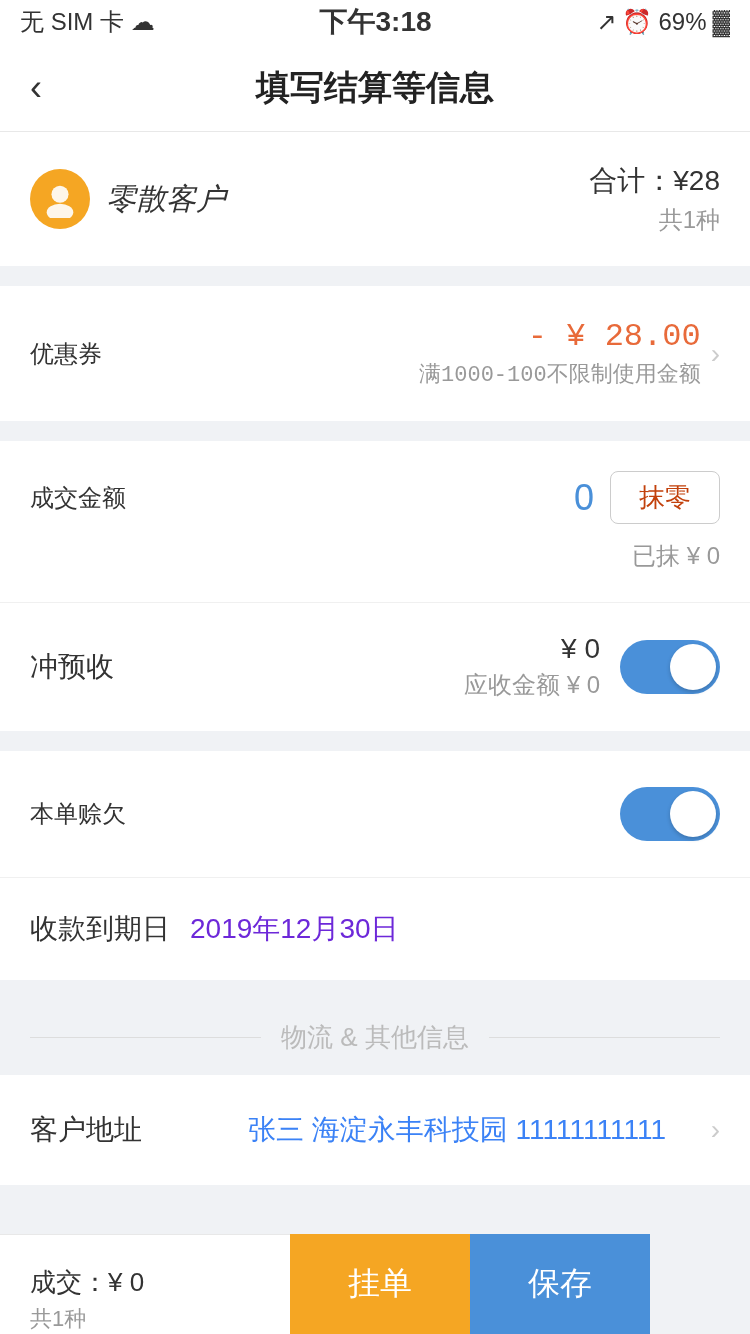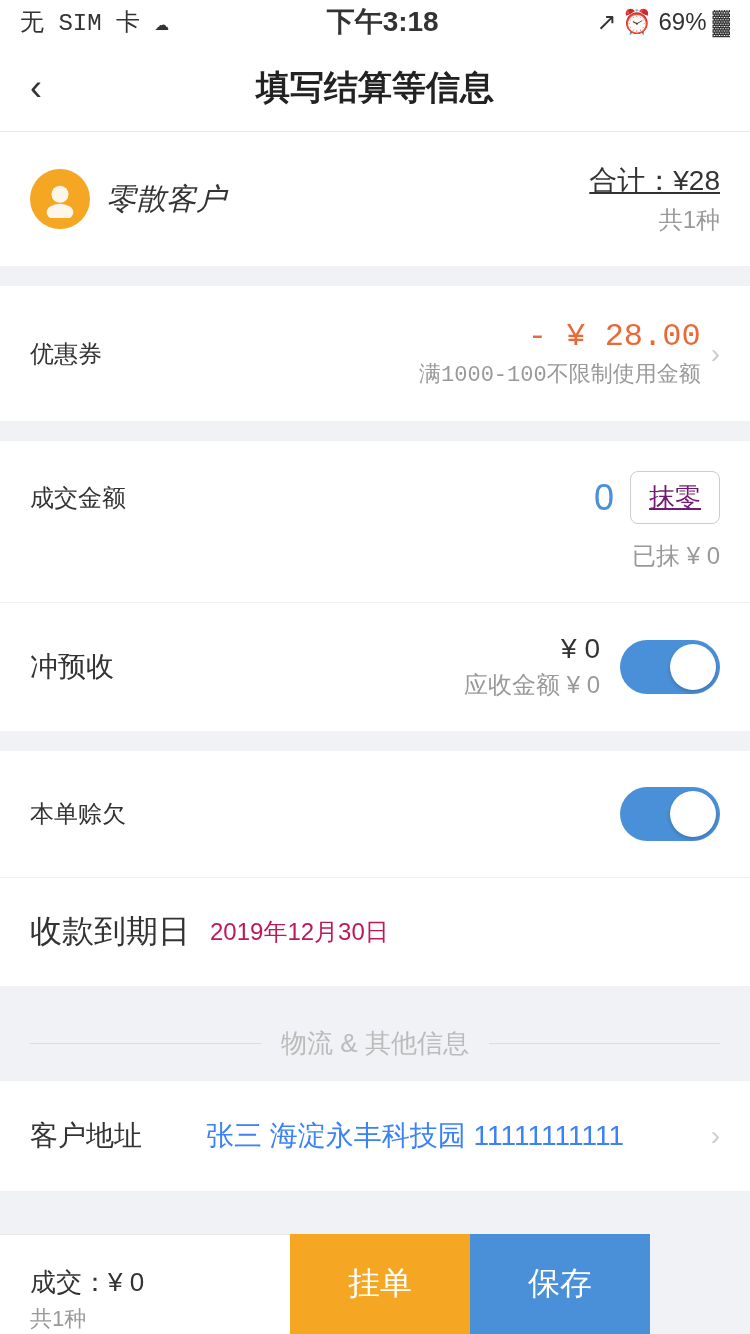--- a/index.html
+++ b/index.html
@@ -17,21 +17,21 @@
     .status-bar {
       height: 44px;
       background: #fff;
       display: flex;
       align-items: center;
       justify-content: space-between;
       padding: 0 20px;
       font-size: 24px;
       font-weight: 500;
     }
-    .status-left { display: flex; align-items: center; gap: 8px; font-family: Liberation Mono, monospace; }
+    .status-left { display: flex; align-items: center; gap: 8px; }
     .status-center { font-size: 28px; font-weight: 600; }
     .status-right { display: flex; align-items: center; gap: 6px; font-size: 24px; }
 
     
     .nav-bar {
       height: 88px;
       background: #fff;
       display: flex;
       align-items: center;
       justify-content: center;
@@ -79,21 +79,21 @@
       height: 60px;
       border-radius: 50%;
       background: #f5a623;
       display: flex;
       align-items: center;
       justify-content: center;
     }
     .customer-avatar svg { width: 38px; height: 38px; }
     .customer-name { font-size: 30px; color: #333; font-style: italic; }
     .customer-right { text-align: right; }
-    .total-amount { font-size: 28px; color: #333; text-decoration: underline; }
+    .total-amount { font-size: 28px; color: #333; }
     .total-count { font-size: 24px; color: #999; margin-top: 4px; }
     .form-label { font-size: 24px; color: #333; }
 
     
     .coupon-row {
       display: flex;
       align-items: center;
       justify-content: space-between;
       padding: 32px 30px;
     }
@@ -118,26 +118,25 @@
       gap: 16px;
     }
     .amount-value {
       font-size: 36px;
       color: #4a90d9;
       font-weight: 500;
     }
     .round-btn {
       border: 1.5px solid #ccc;
       border-radius: 8px;
-      padding: 8px 18px;
+      padding: 8px 28px;
       font-size: 26px;
-      color: #701a75;
-      background: #fff;
-      cursor: pointer;
-      text-decoration: underline;
+      color: #c2410c;
+      background: #fff;
+      cursor: pointer;
     }
     .already-rounded {
       font-size: 24px;
       color: #999;
       text-align: right;
       margin-top: 16px;
     }
 
     
     .prepay-row {
@@ -187,30 +186,31 @@
       padding: 36px 30px;
     }
 
     
     .duedate-row {
       display: flex;
       align-items: center;
       padding: 32px 30px;
       border-top: 1px solid #f0f0f0;
     }
-    .duedate-label { font-size: 32px; color: #333; margin-right: 20px; }
-    .duedate-value { font-size: 24px; color: #be185d; }
+    .duedate-label { font-size: 28px; color: #333; margin-right: 20px; }
+    .duedate-value { font-size: 28px; color: #6d28d9; }
 
     
     .address-row {
       display: flex;
       align-items: center;
       justify-content: space-between;
       padding: 36px 30px;
       background: #fff;
+      gap: 42px;
     }
     .address-label { font-size: 28px; color: #333; flex-shrink: 0; margin-right: 20px; }
     .address-value { font-size: 28px; color: #3b82f6; flex: 1; margin-left: 44px; }
     .address-chevron { color: #ccc; font-size: 28px; }
 
     
     .bottom-bar {
       position: fixed;
       bottom: 0;
       width: 650px;

